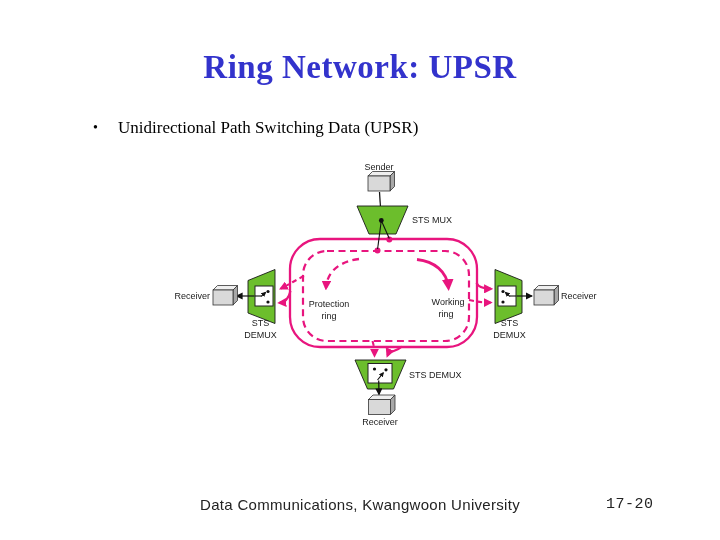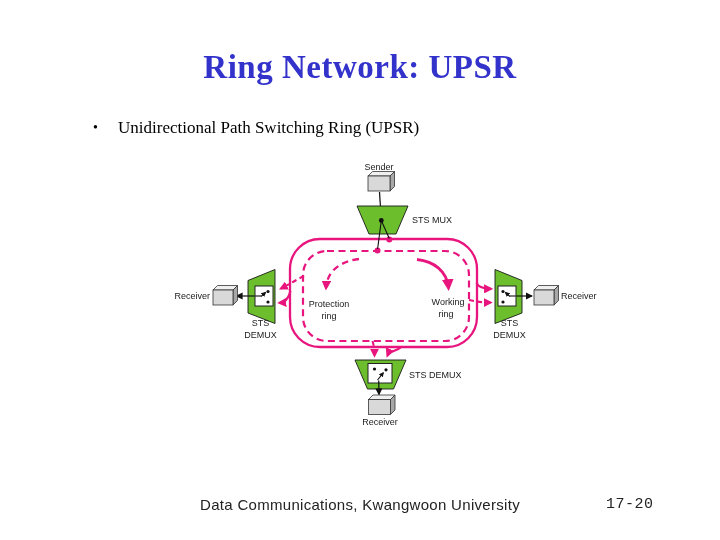--- a/index.html
+++ b/index.html
@@ -28,21 +28,21 @@
 </style>
 </head>
 <body>
 
 <div>
 
   <h1 class="title">Ring Network: UPSR</h1>
 
   <div class="bullet-row">
     <span class="bullet-marker">•</span>
-    <span>Unidirectional Path Switching Ring (UPSR)</span>
+    <span>Unidirectional Path Switching Data (UPSR)</span>
   </div>
 
   <svg class="diagram-svg" width="720" height="540" viewBox="0 0 720 540">
     <defs>
       <marker id="aB" viewBox="0 0 10 10" refX="8.5" refY="5" markerWidth="6" markerHeight="6" orient="auto">
         <path d="M0,0 L10,5 L0,10 z" fill="#111"></path>
       </marker>
       <marker id="aBs" viewBox="0 0 10 10" refX="8" refY="5" markerWidth="4.5" markerHeight="4.5" orient="auto">
         <path d="M0,0 L10,5 L0,10 z" fill="#111"></path>
       </marker>

